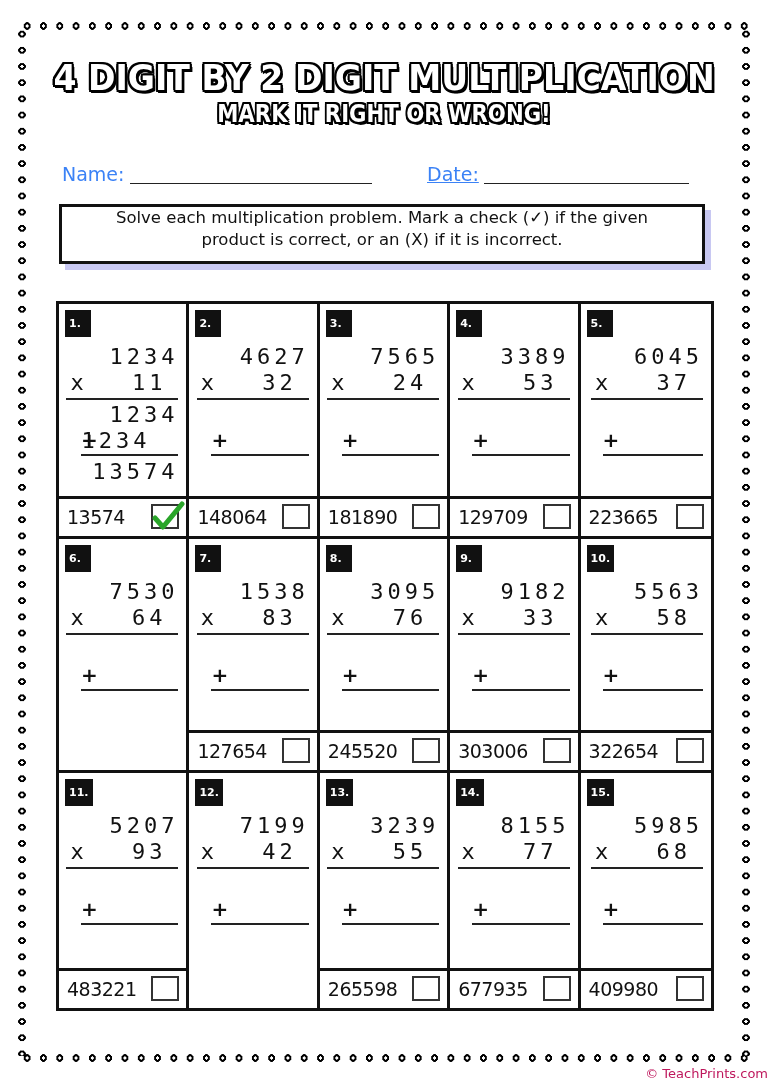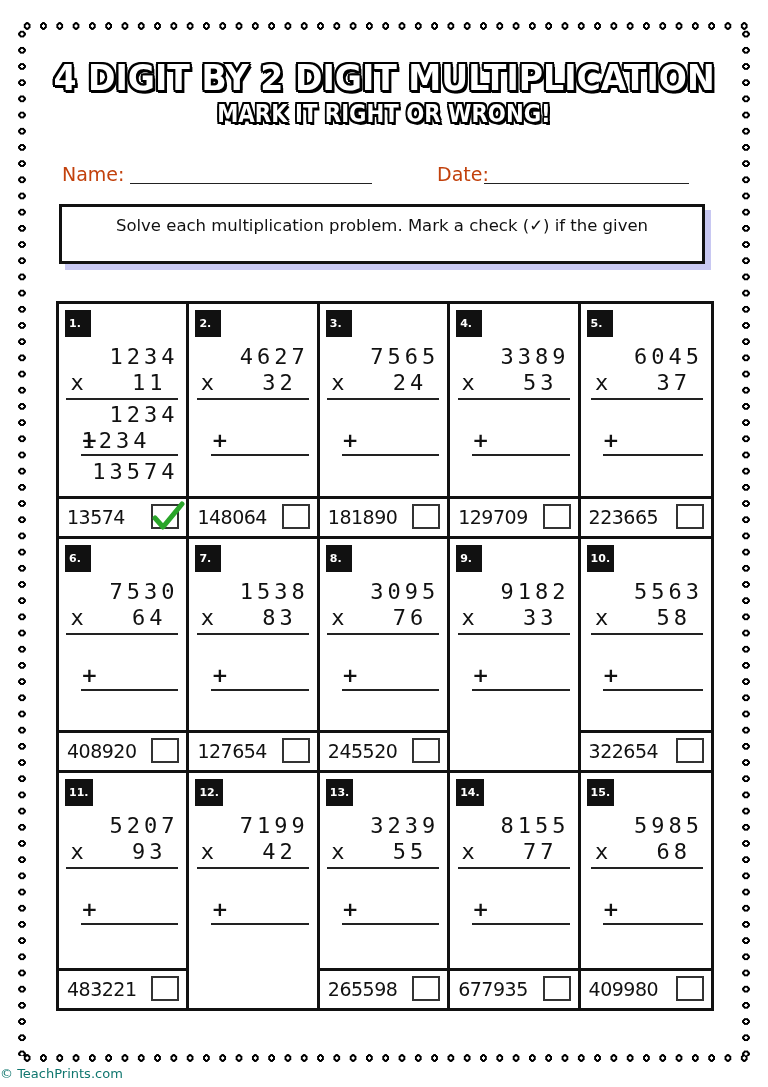--- a/index.html
+++ b/index.html
@@ -18,26 +18,26 @@
     color:#fff; line-height:40px;
     text-shadow: -2px -2px 0 #000, 2px -2px 0 #000, -2px 2px 0 #000, 2px 2px 0 #000,
                  0 -2.5px 0 #000, 0 2.5px 0 #000, -2.5px 0 0 #000, 2.5px 0 0 #000,
                  3px 3px 0 #000; transform: scaleX(0.92); }
   .subtitle { position:absolute; left:0; top:99px; width:768px; text-align:center;
     font-weight:bold; font-size:25px; color:#fff; line-height:30px;
     text-shadow: -2px -2px 0 #000, 2px -2px 0 #000, -2px 2px 0 #000, 2px 2px 0 #000,
                  0 -2px 0 #000, 0 2px 0 #000, -2px 0 0 #000, 2px 0 0 #000, 2.5px 2.5px 0 #000;
     transform: scaleX(0.85); }
 
-  .field-label { position:absolute; top:163px; font-size:19px; color:#c2410c; }
+  .field-label { position:absolute; top:163px; font-size:19px; color:#3b82f6; }
   .field-line { position:absolute; top:183px; height:0; border-bottom:1.5px solid #222; }
 
   .instructions { position:absolute; left:59px; top:204px; width:646px; height:60px;
     border:3px solid #111; background:#fff; box-shadow: 6px 6px 0 #c8c8f2;
-    text-align:center; font-size:16.5px; line-height:22px; padding-top:8px; box-sizing:border-box; }
+    text-align:center; font-size:16.5px; line-height:22px; box-sizing:border-box; }
 
   .grid { position:absolute; left:56px; top:301px; width:658px; height:710px;
     border:3px solid #111; box-sizing:border-box; display:grid;
     grid-template-columns: repeat(5, 1fr); grid-template-rows: repeat(3, 1fr); background:#fff; }
   .cell { position:relative; border-right:3px solid #111; border-bottom:3px solid #111; box-sizing:border-box; }
   .cell.lastcol { border-right:none; }
   .cell.lastrow { border-bottom:none; }
   .num-badge { position:absolute; left:6px; top:6px; background:#111; color:#fff;
     font-size:11px; font-weight:bold; padding:0 4px; height:27px; min-width:18px; line-height:27px; }
   .work { position:absolute; left:0; right:0; top:0; bottom:40px;margin-left:14px; }
@@ -48,40 +48,41 @@
   .mult-x { position:absolute; left:4px; top:0; }
   .mult-val { position:absolute; right:12px; top:0; letter-spacing:4px; }
   .plus { position:absolute; left:8px; top:124px; font-size:20px; font-weight:bold; }
   .sum-line { position:absolute; left:8px; right:8px; top:150px; border-bottom:2px solid #222; }
   .partial { position:absolute; right:8px; font-family:"DejaVu Sans Mono", monospace; font-size:22px; letter-spacing:4px; }
   .answer-row { position:absolute; left:0; right:0; bottom:0; height:40px; border-top:3px solid #111; box-sizing:border-box; }
   .answer-val { position:absolute; left:8px; top:7px; font-size:19px; letter-spacing:-0.5px; }
   .check-box { position:absolute; right:7px; top:5px; width:28px; height:25px; border:2px solid #333; box-sizing:border-box; background:#fff; }
   .check-box svg { position:absolute; left:-2px; top:-6px; }
 
-  .footer { position:absolute; left:0; width:768px; top:1066px; text-align:left; font-size:13px; color:#0f766e; }
+  .footer { position:absolute; left:0; width:768px; top:1066px; text-align:right; font-size:13px; color:#be185d; }
 </style>
 </head>
 <body>
 
 <div class="dots-h" style="top:21px;"></div>
 <div class="dots-h" style="top:1053px;"></div>
 <div class="dots-v" style="left:17px;"></div>
 <div class="dots-v" style="left:741px;"></div>
 
 <div class="title">4 DIGIT BY 2 DIGIT MULTIPLICATION</div>
 <div class="subtitle">MARK IT RIGHT OR WRONG!</div>
 
 <span class="field-label" style="left:62px;">Name:</span>
 <div class="field-line" style="left:130px; width:242px;"></div>
-<span class="field-label" style="left:437px;">Date:</span>
+<span class="field-label" style="left:427px;text-decoration:underline;">Date:</span>
 <div class="field-line" style="left:484px; width:205px;"></div>
 
 <div class="instructions">
   <div>Solve each multiplication problem. Mark a check (✓) if the given</div>
+  <div>product is correct, or an (X) if it is incorrect.</div>
 </div>
 
 <div class="grid" id="grid">
     <div class="cell">
       <div class="num-badge">1.</div>
       <div class="work">
         <div class="top-num">1234</div>
         <div class="mult-row">
           <span class="mult-x">x</span>
           <span class="mult-val">11</span>
@@ -169,24 +170,20 @@
       <div class="num-badge">6.</div>
       <div class="work">
         <div class="top-num">7530</div>
         <div class="mult-row">
           <span class="mult-x">x</span>
           <span class="mult-val">64</span>
         </div>
         <div class="plus">+</div>
         <div class="sum-line"></div>
       </div>
-      <div class="answer-row">
-        <span class="answer-val">408920</span>
-        <div class="check-box"></div>
-      </div>
     </div>
     <div class="cell">
       <div class="num-badge">7.</div>
       <div class="work">
         <div class="top-num">1538</div>
         <div class="mult-row">
           <span class="mult-x">x</span>
           <span class="mult-val">83</span>
         </div>
         <div class="plus">+</div>
@@ -216,20 +213,24 @@
     <div class="cell">
       <div class="num-badge">9.</div>
       <div class="work">
         <div class="top-num">9182</div>
         <div class="mult-row">
           <span class="mult-x">x</span>
           <span class="mult-val">33</span>
         </div>
         <div class="plus">+</div>
         <div class="sum-line"></div>
+      </div>
+      <div class="answer-row">
+        <span class="answer-val">303006</span>
+        <div class="check-box"></div>
       </div>
     </div>
     <div class="cell lastcol">
       <div class="num-badge">10.</div>
       <div class="work">
         <div class="top-num">5563</div>
         <div class="mult-row">
           <span class="mult-x">x</span>
           <span class="mult-val">58</span>
         </div>

